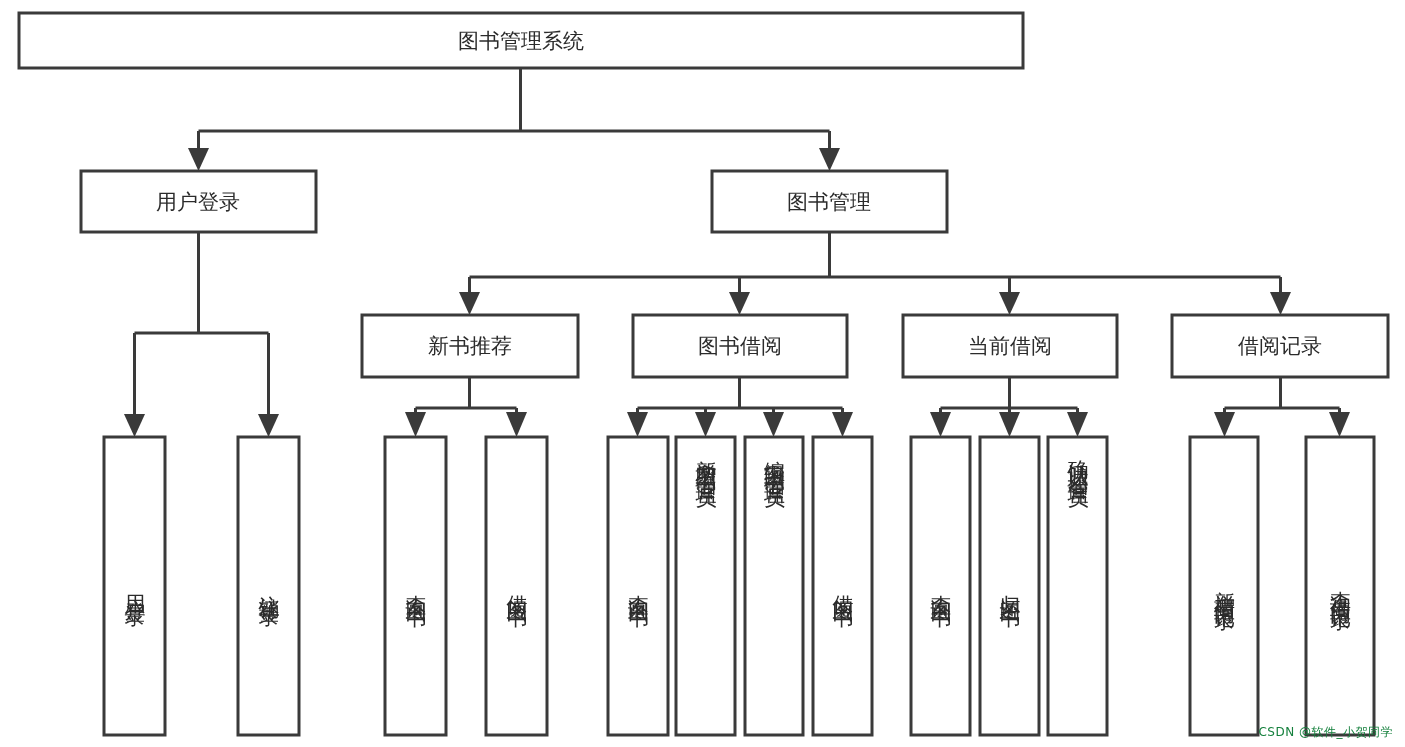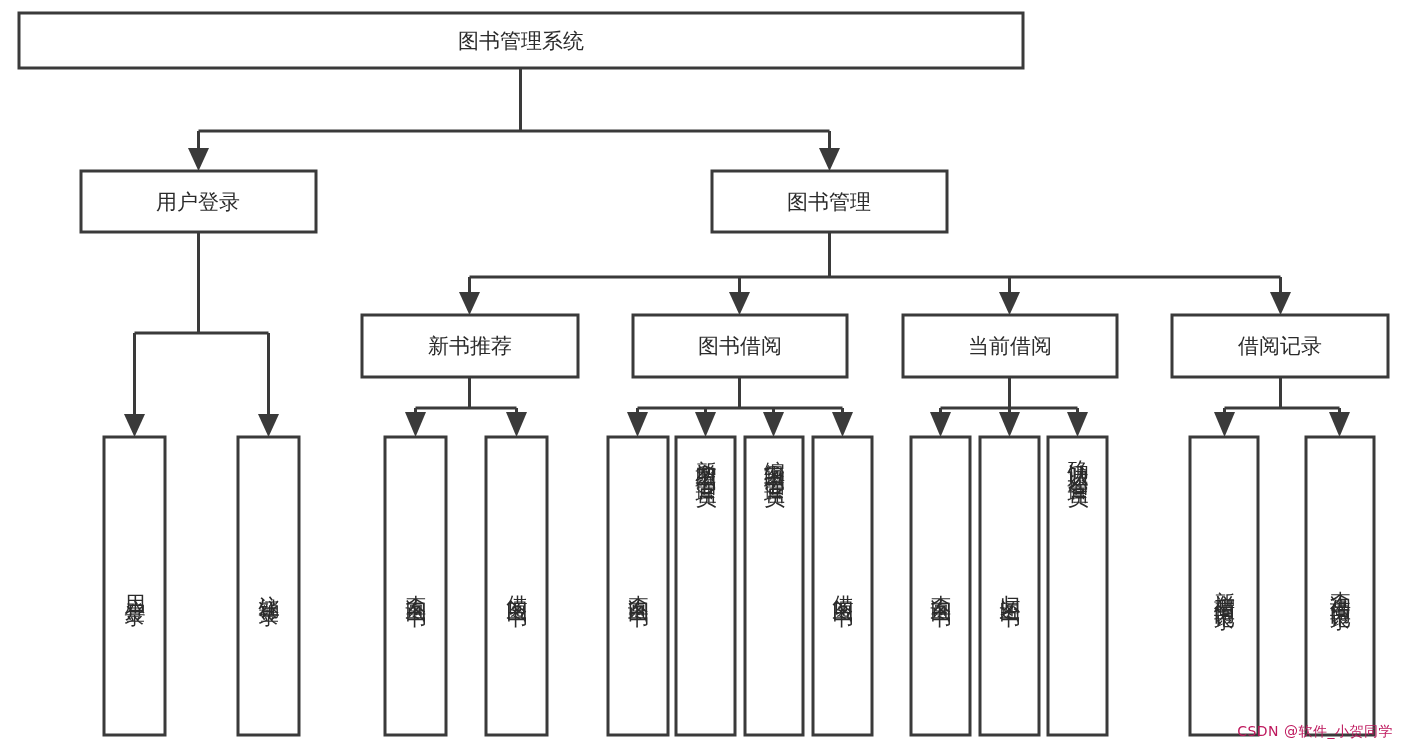--- a/index.html
+++ b/index.html
@@ -64,22 +64,22 @@
     line-height: 1;
     letter-spacing: 4px;
     color: #2b2b2b;
     white-space: nowrap;
   }
   .watermark {
     position: absolute;
     right: 12px;
     bottom: 6px;
     font-family: "DejaVu Sans", "Liberation Sans", sans-serif;
-    font-size: 14px;
-    color: #be185d;
+    font-size: 12px;
+    color: #15803d;
     letter-spacing: 0.5px;
     white-space: nowrap;
   }
 </style>
 </head>
 <body>
 
 <div id="diagram-root">
 
   <svg class="tree-canvas" viewBox="0 0 1405 747" xmlns="http://www.w3.org/2000/svg">

